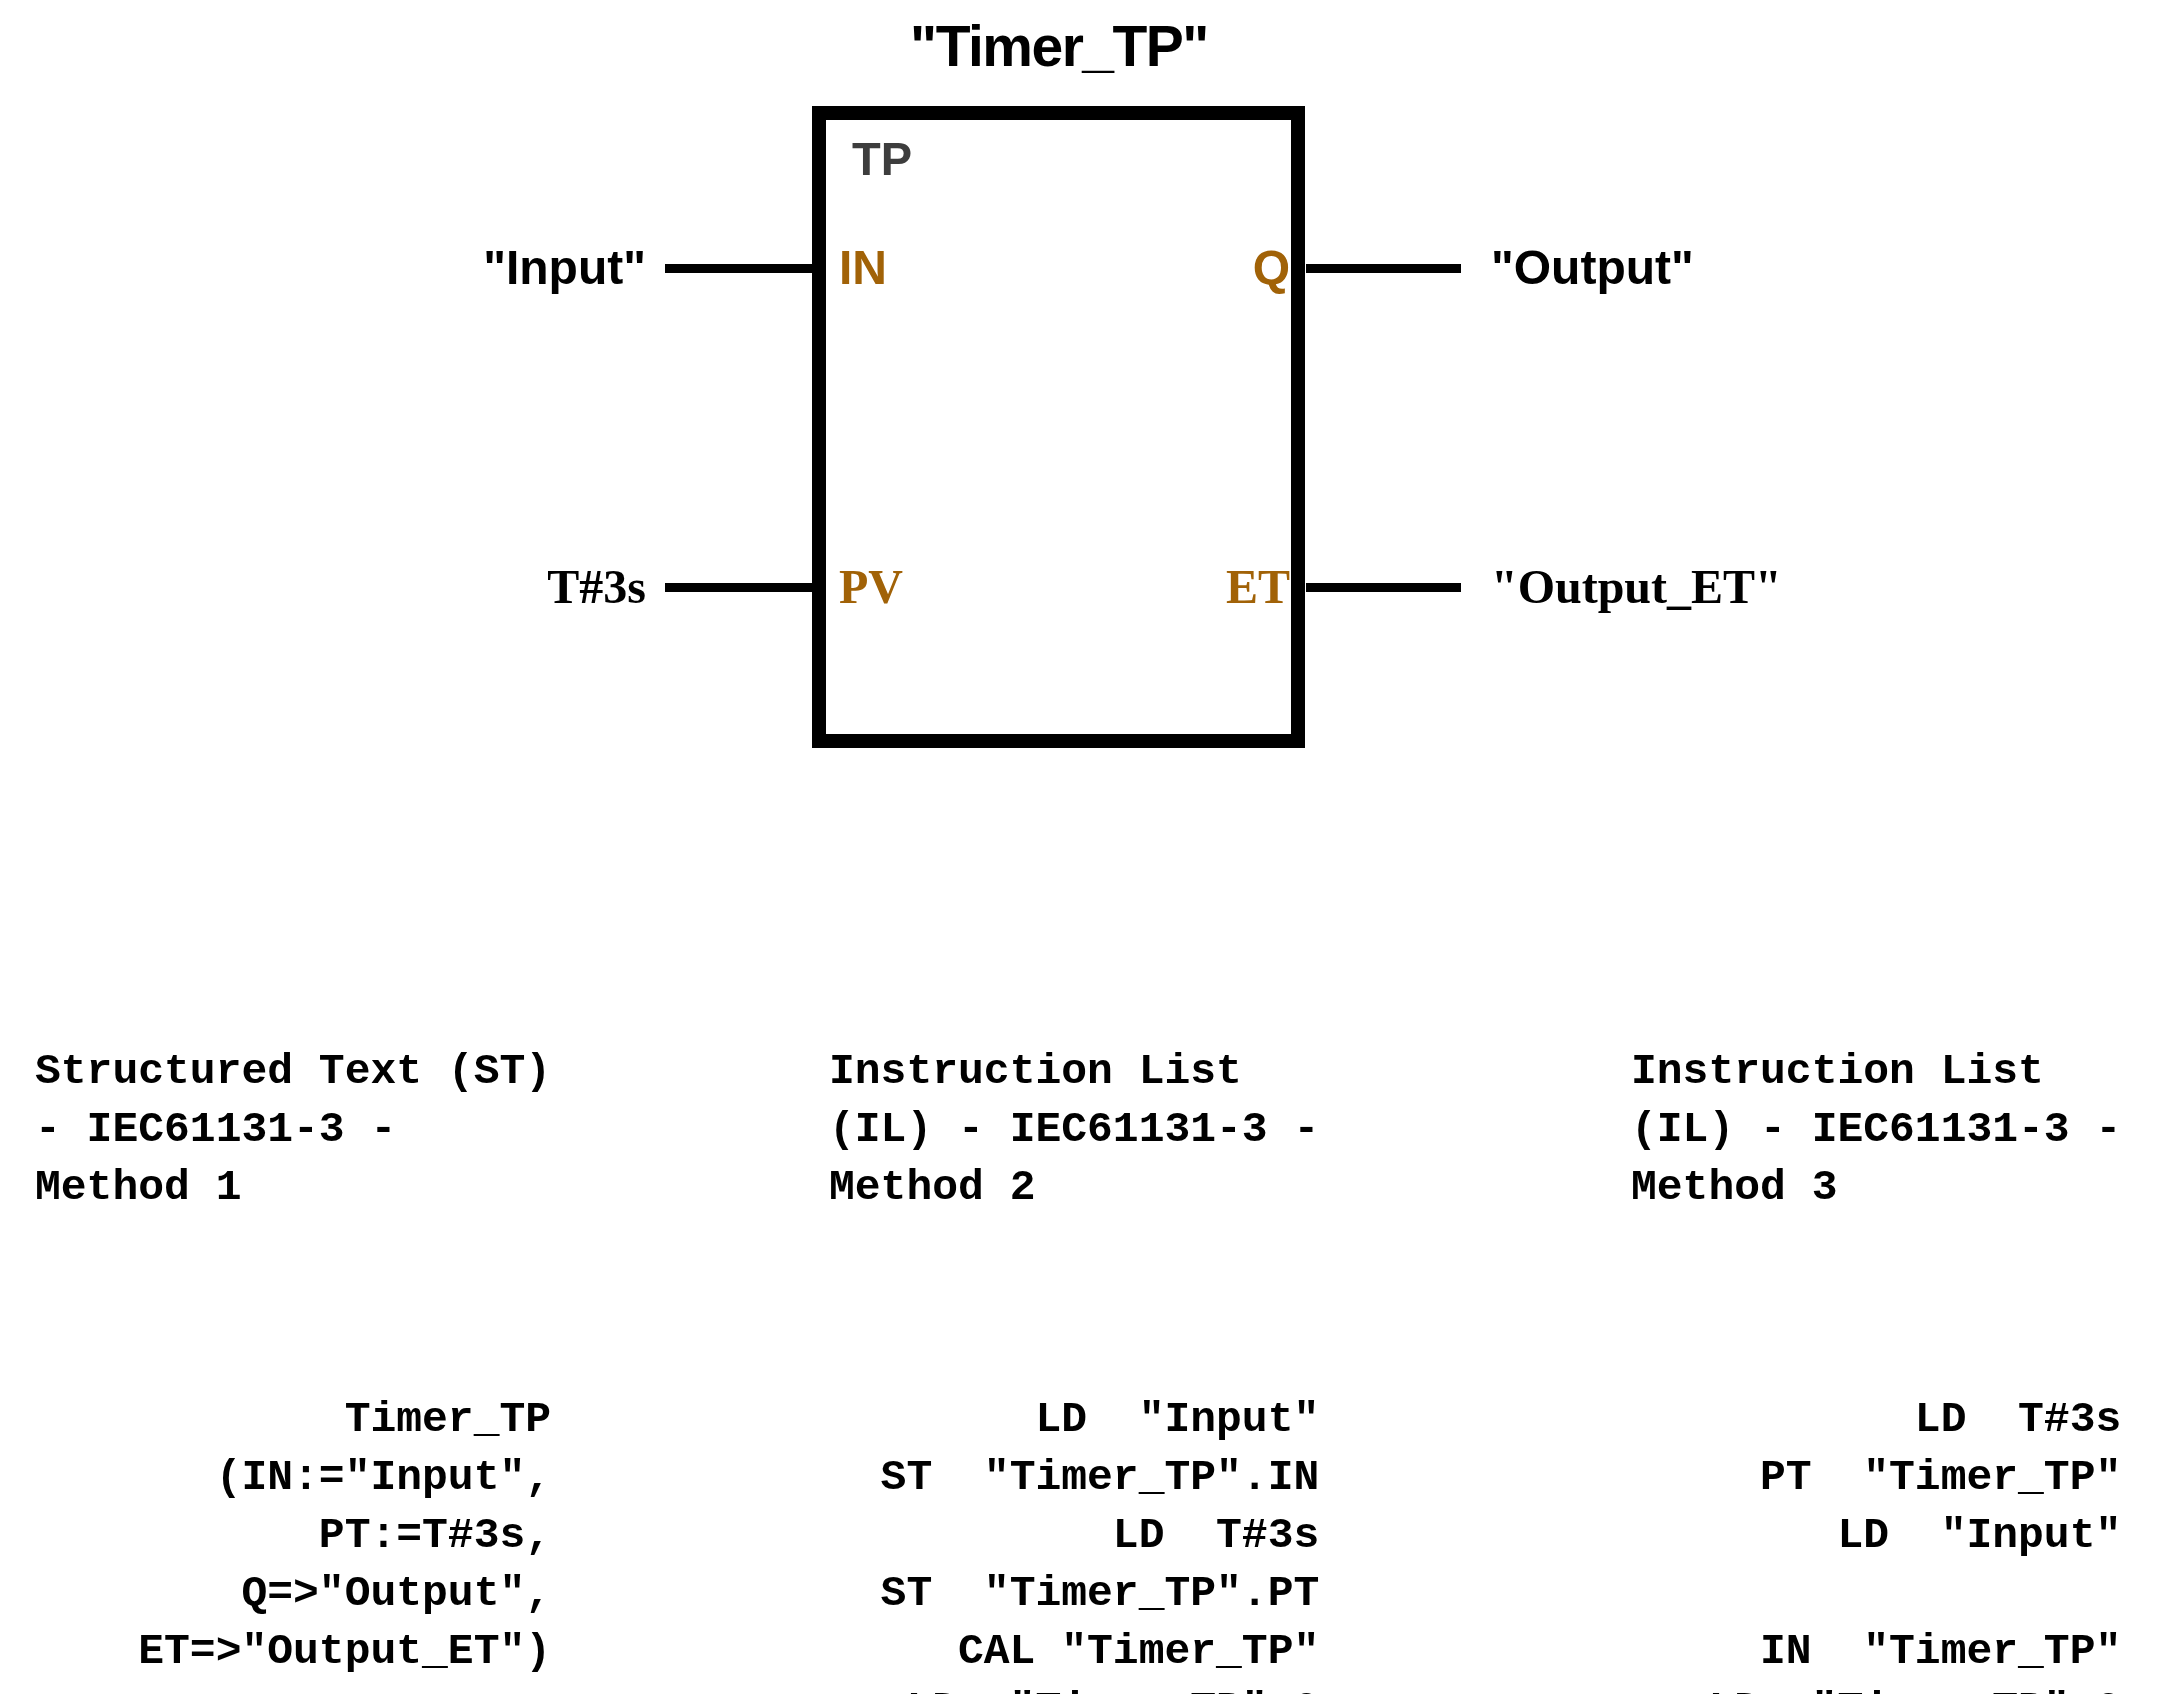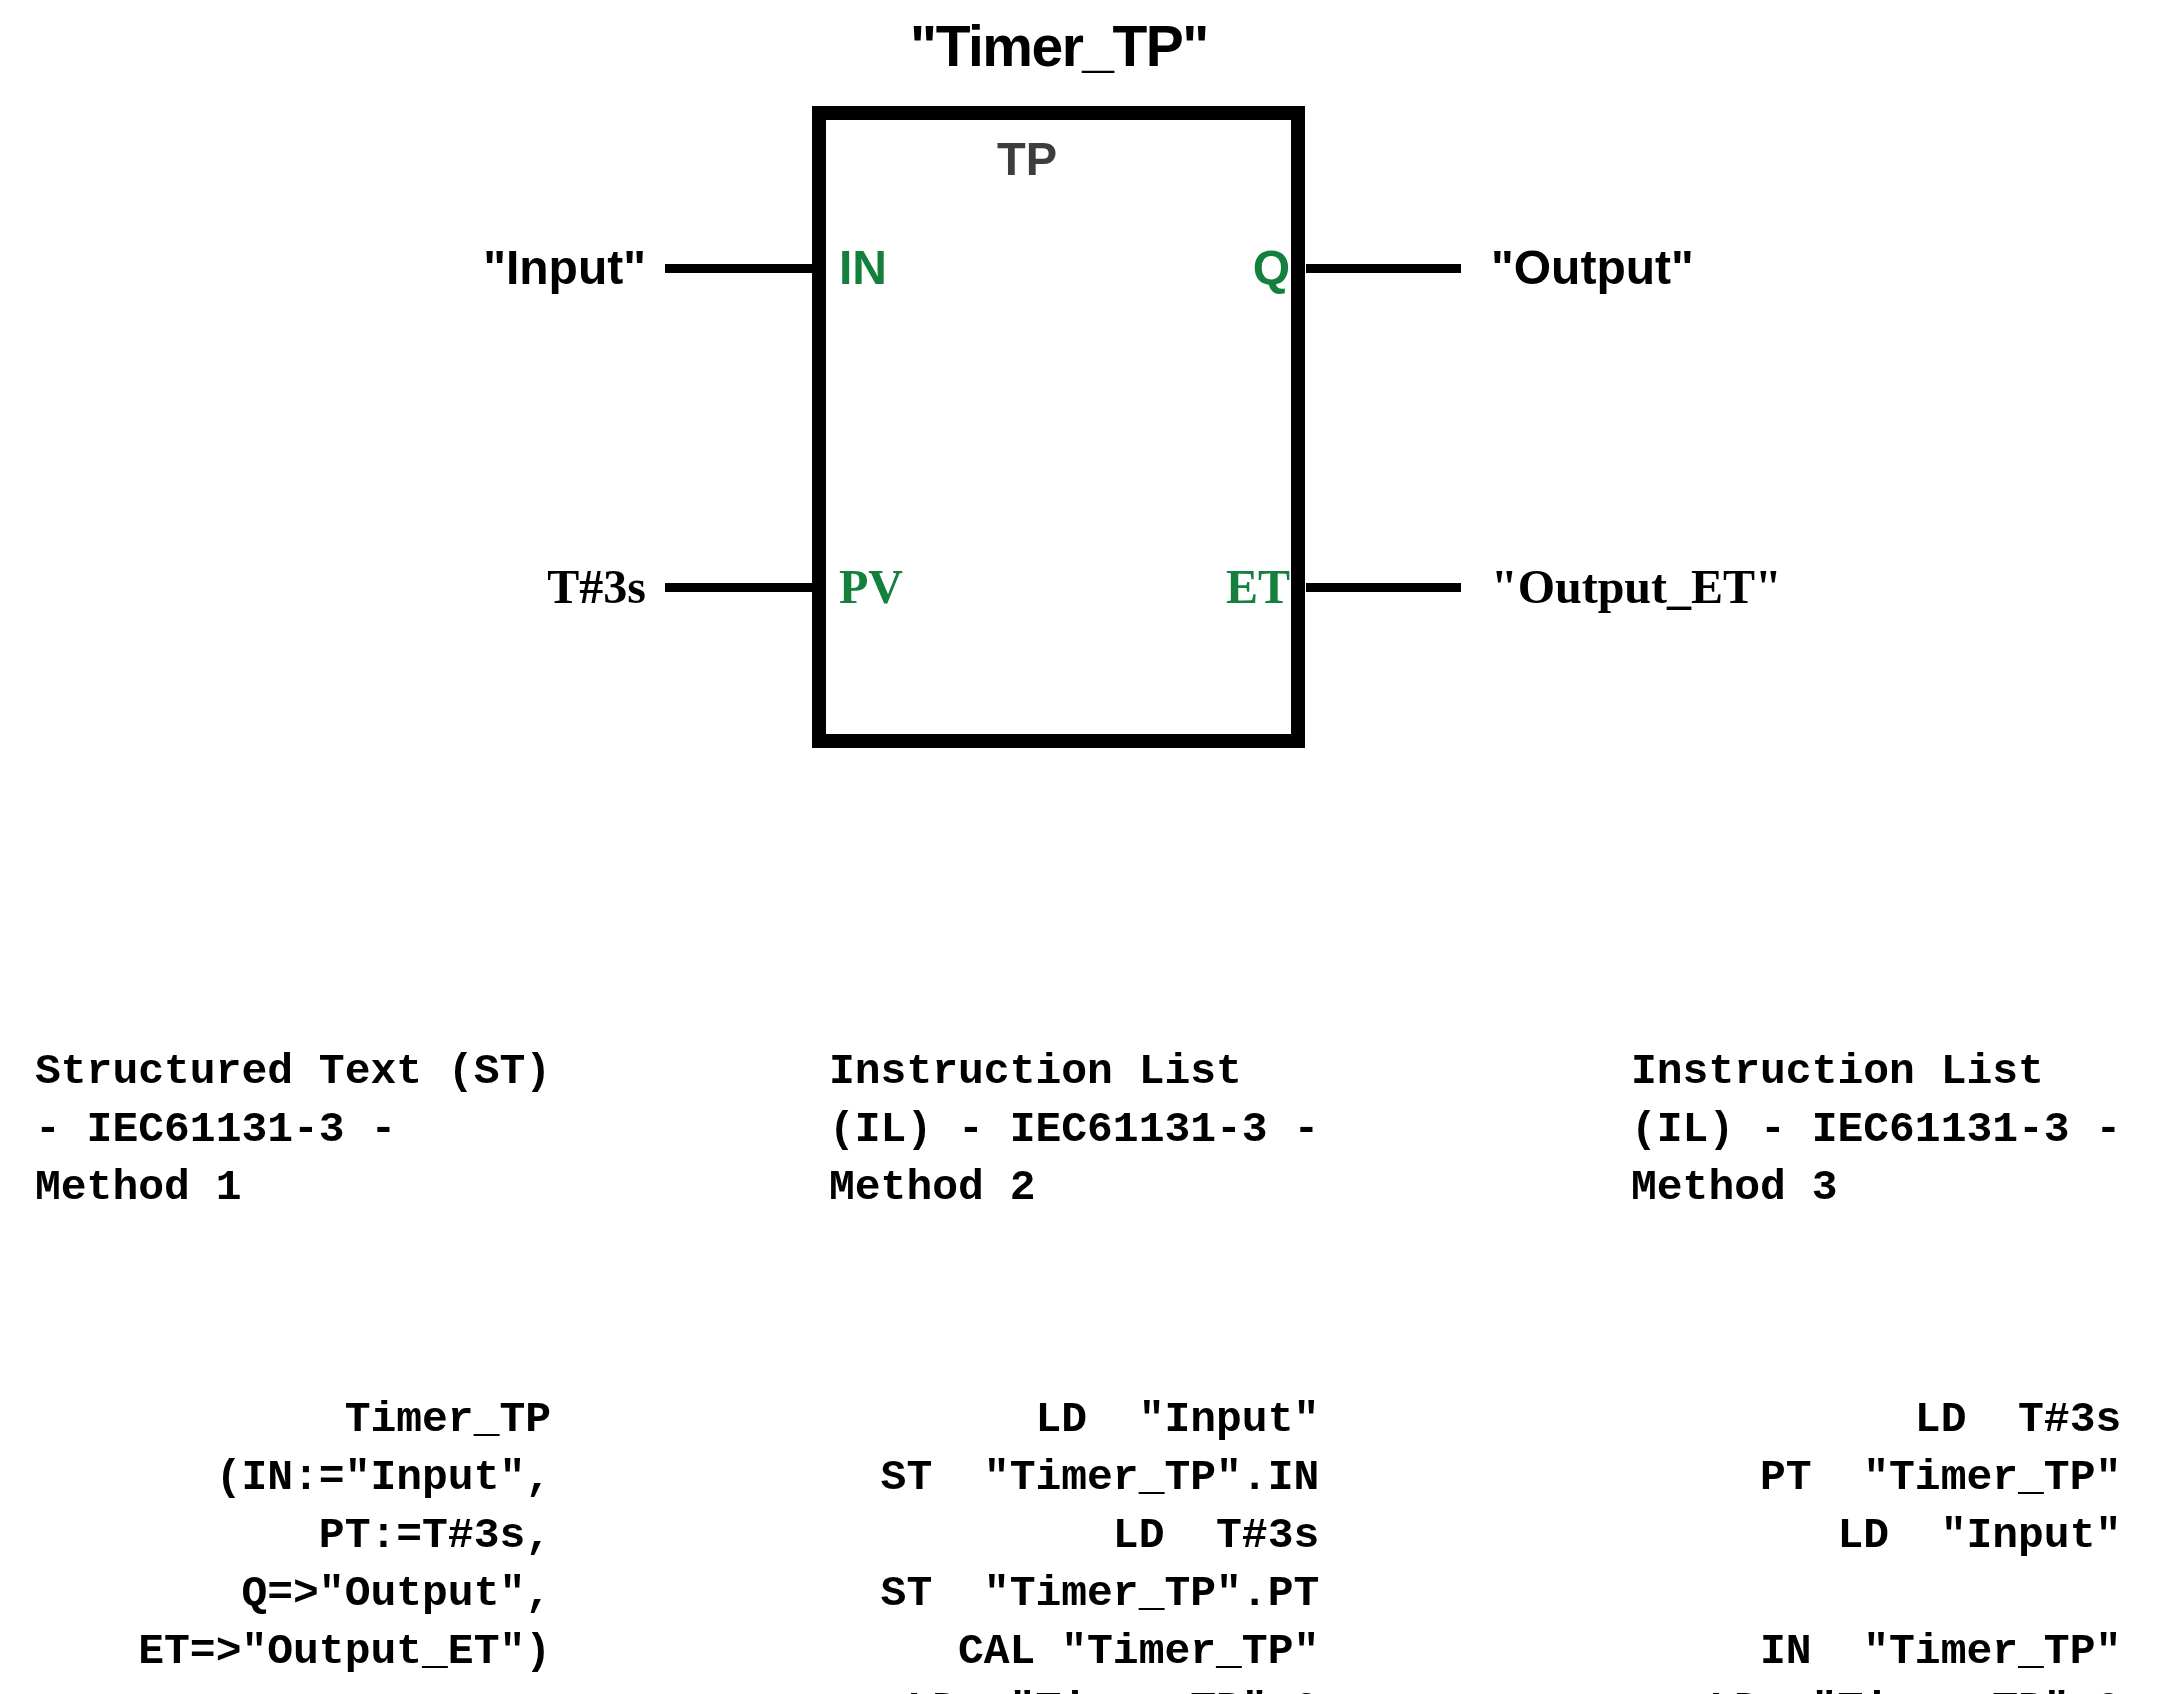--- a/index.html
+++ b/index.html
@@ -24,28 +24,28 @@
   .fb-box {
     position: absolute;
     left: 812px; top: 106px;
     width: 465px; height: 614px;       
     border: 14.7px solid #000000;
     background: #ffffff;
     box-sizing: content-box;
   }
   .fb-type {
     position: absolute;
-    left: 780px; top: 131px; width: 494px;
-    text-align: center;
+    left: 852px; top: 131px; width: 494px;
+    text-align: left;
     font-size: 47px; font-weight: bold; color: #3d3d3d;
     white-space: pre;
   }
   .port {
     position: absolute;
-    font-size: 48px; font-weight: bold; color: #15803d;
+    font-size: 48px; font-weight: bold; color: #a16207;
     line-height: 66px; height: 66px;
     white-space: pre;
   }
   .port.left  { left: 839px; }
   .port.right { right: 893px; text-align: right; }
   .row-top    { top: 235px; }
   .row-bottom { top: 554px; font-family: Liberation Serif, serif; }
 
   .wire {
     position: absolute;

